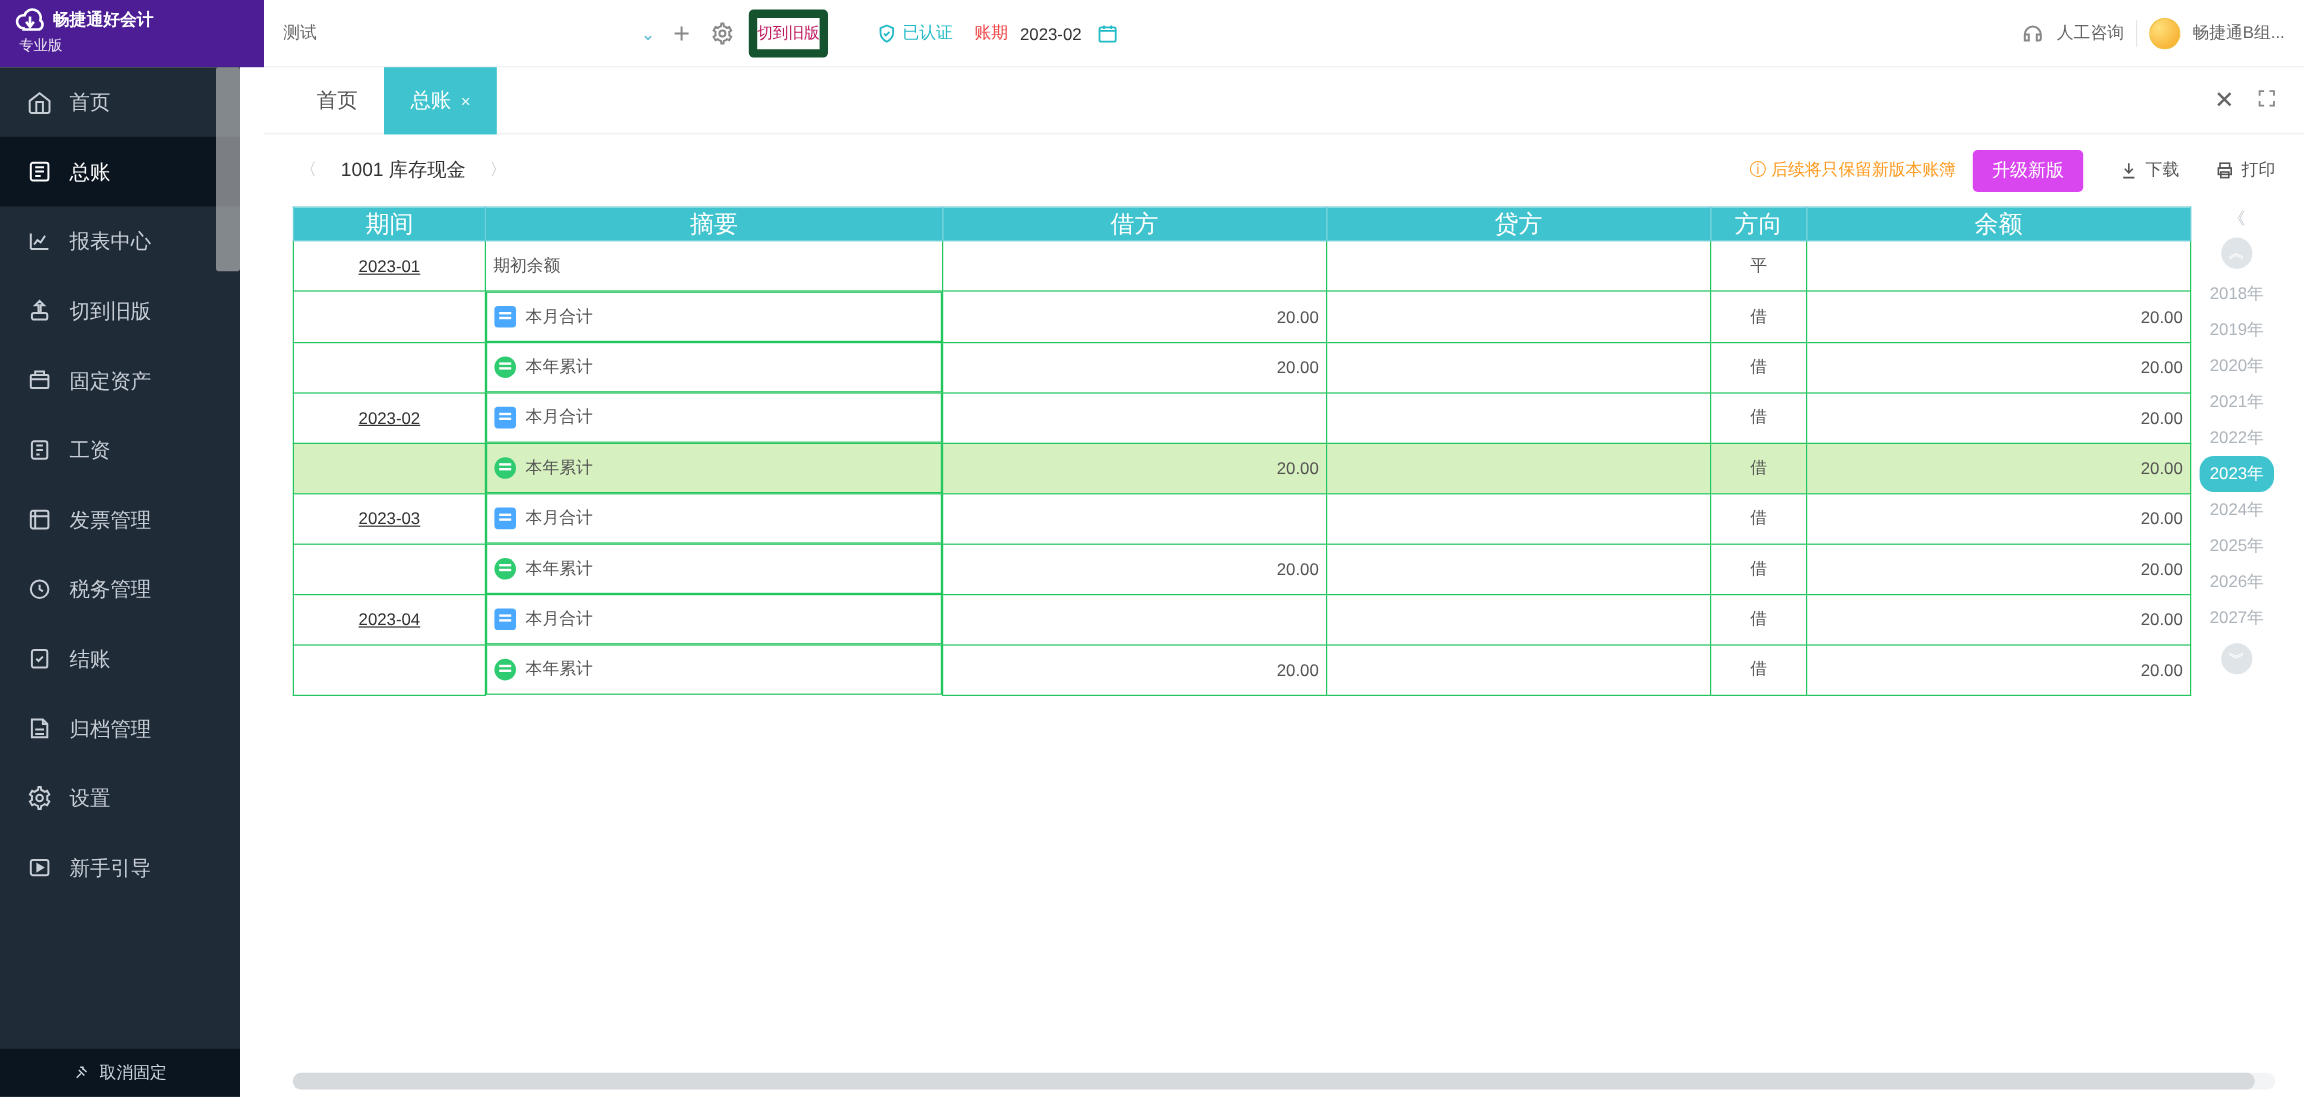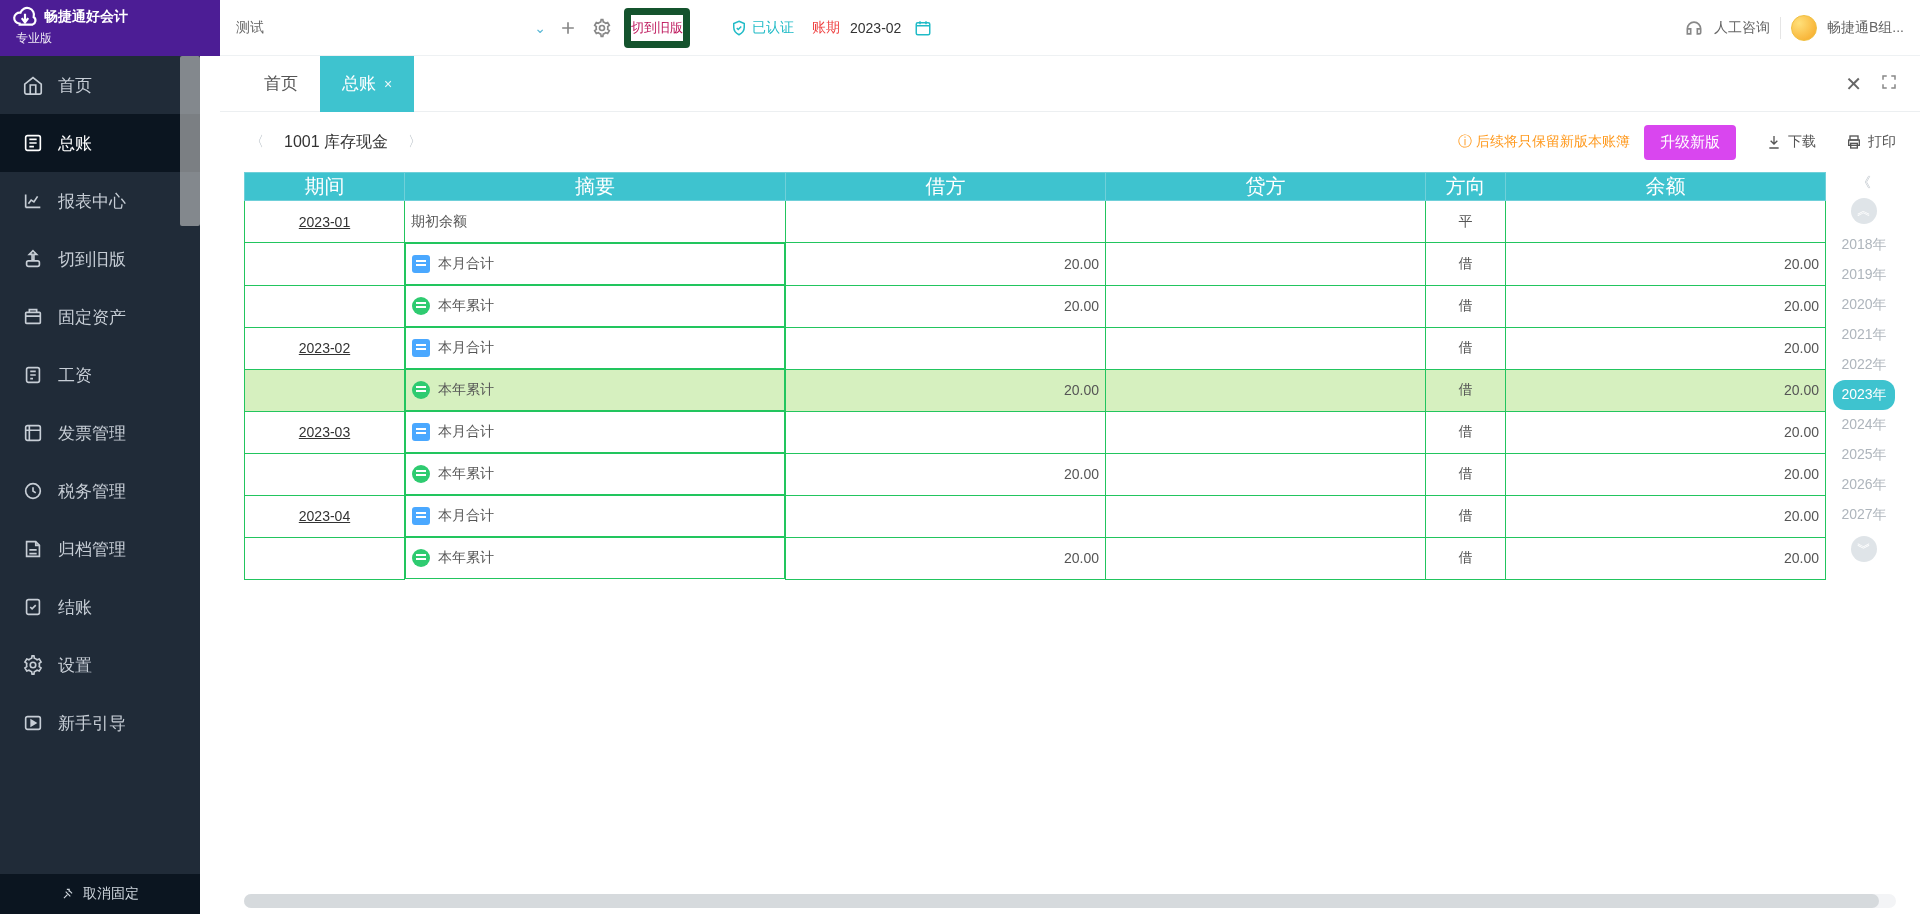--- a/index.html
+++ b/index.html
@@ -188,31 +188,31 @@
       </div>
       <div class="navitem">
         <svg width="22" height="22" viewBox="0 0 24 24" fill="none" stroke-width="1.8">
           <circle cx="12" cy="12" r="8"></circle>
           <path d="M12 8v4l3 2"></path>
         </svg>
         <span>税务管理</span>
       </div>
       <div class="navitem">
         <svg width="22" height="22" viewBox="0 0 24 24" fill="none" stroke-width="1.8">
+          <rect x="5" y="4" width="14" height="16" rx="2"></rect>
+          <path d="M9 12l2 2 4-4"></path>
+        </svg>
+        <span>结账</span>
+      </div>
+      <div class="navitem">
+        <svg width="22" height="22" viewBox="0 0 24 24" fill="none" stroke-width="1.8">
           <path d="M5 4h10l4 4v12H5z"></path>
           <path d="M15 4v4h4M8 13h8M8 17h8"></path>
         </svg>
         <span>归档管理</span>
-      </div>
-      <div class="navitem">
-        <svg width="22" height="22" viewBox="0 0 24 24" fill="none" stroke-width="1.8">
-          <rect x="5" y="4" width="14" height="16" rx="2"></rect>
-          <path d="M9 12l2 2 4-4"></path>
-        </svg>
-        <span>结账</span>
       </div>
       <div class="navitem">
         <svg width="22" height="22" viewBox="0 0 24 24" fill="none" stroke-width="1.8">
           <circle cx="12" cy="12" r="3"></circle>
           <path d="M19 12a7 7 0 0 0-.2-1.7l2-1.5-2-3.4-2.3 1a7 7 0 0 0-3-1.7L13 2h-2l-.5 2.7a7 7 0 0 0-3 1.7l-2.3-1-2 3.4 2 1.5A7 7 0 0 0 5 12c0 .6.1 1.1.2 1.7l-2 1.5 2 3.4 2.3-1a7 7 0 0 0 3 1.7L11 22h2l.5-2.7a7 7 0 0 0 3-1.7l2.3 1 2-3.4-2-1.5c.1-.6.2-1.1.2-1.7z"></path>
         </svg>
         <span>设置</span>
       </div>
       <div class="navitem">
         <svg width="22" height="22" viewBox="0 0 24 24" fill="none" stroke-width="1.8">

